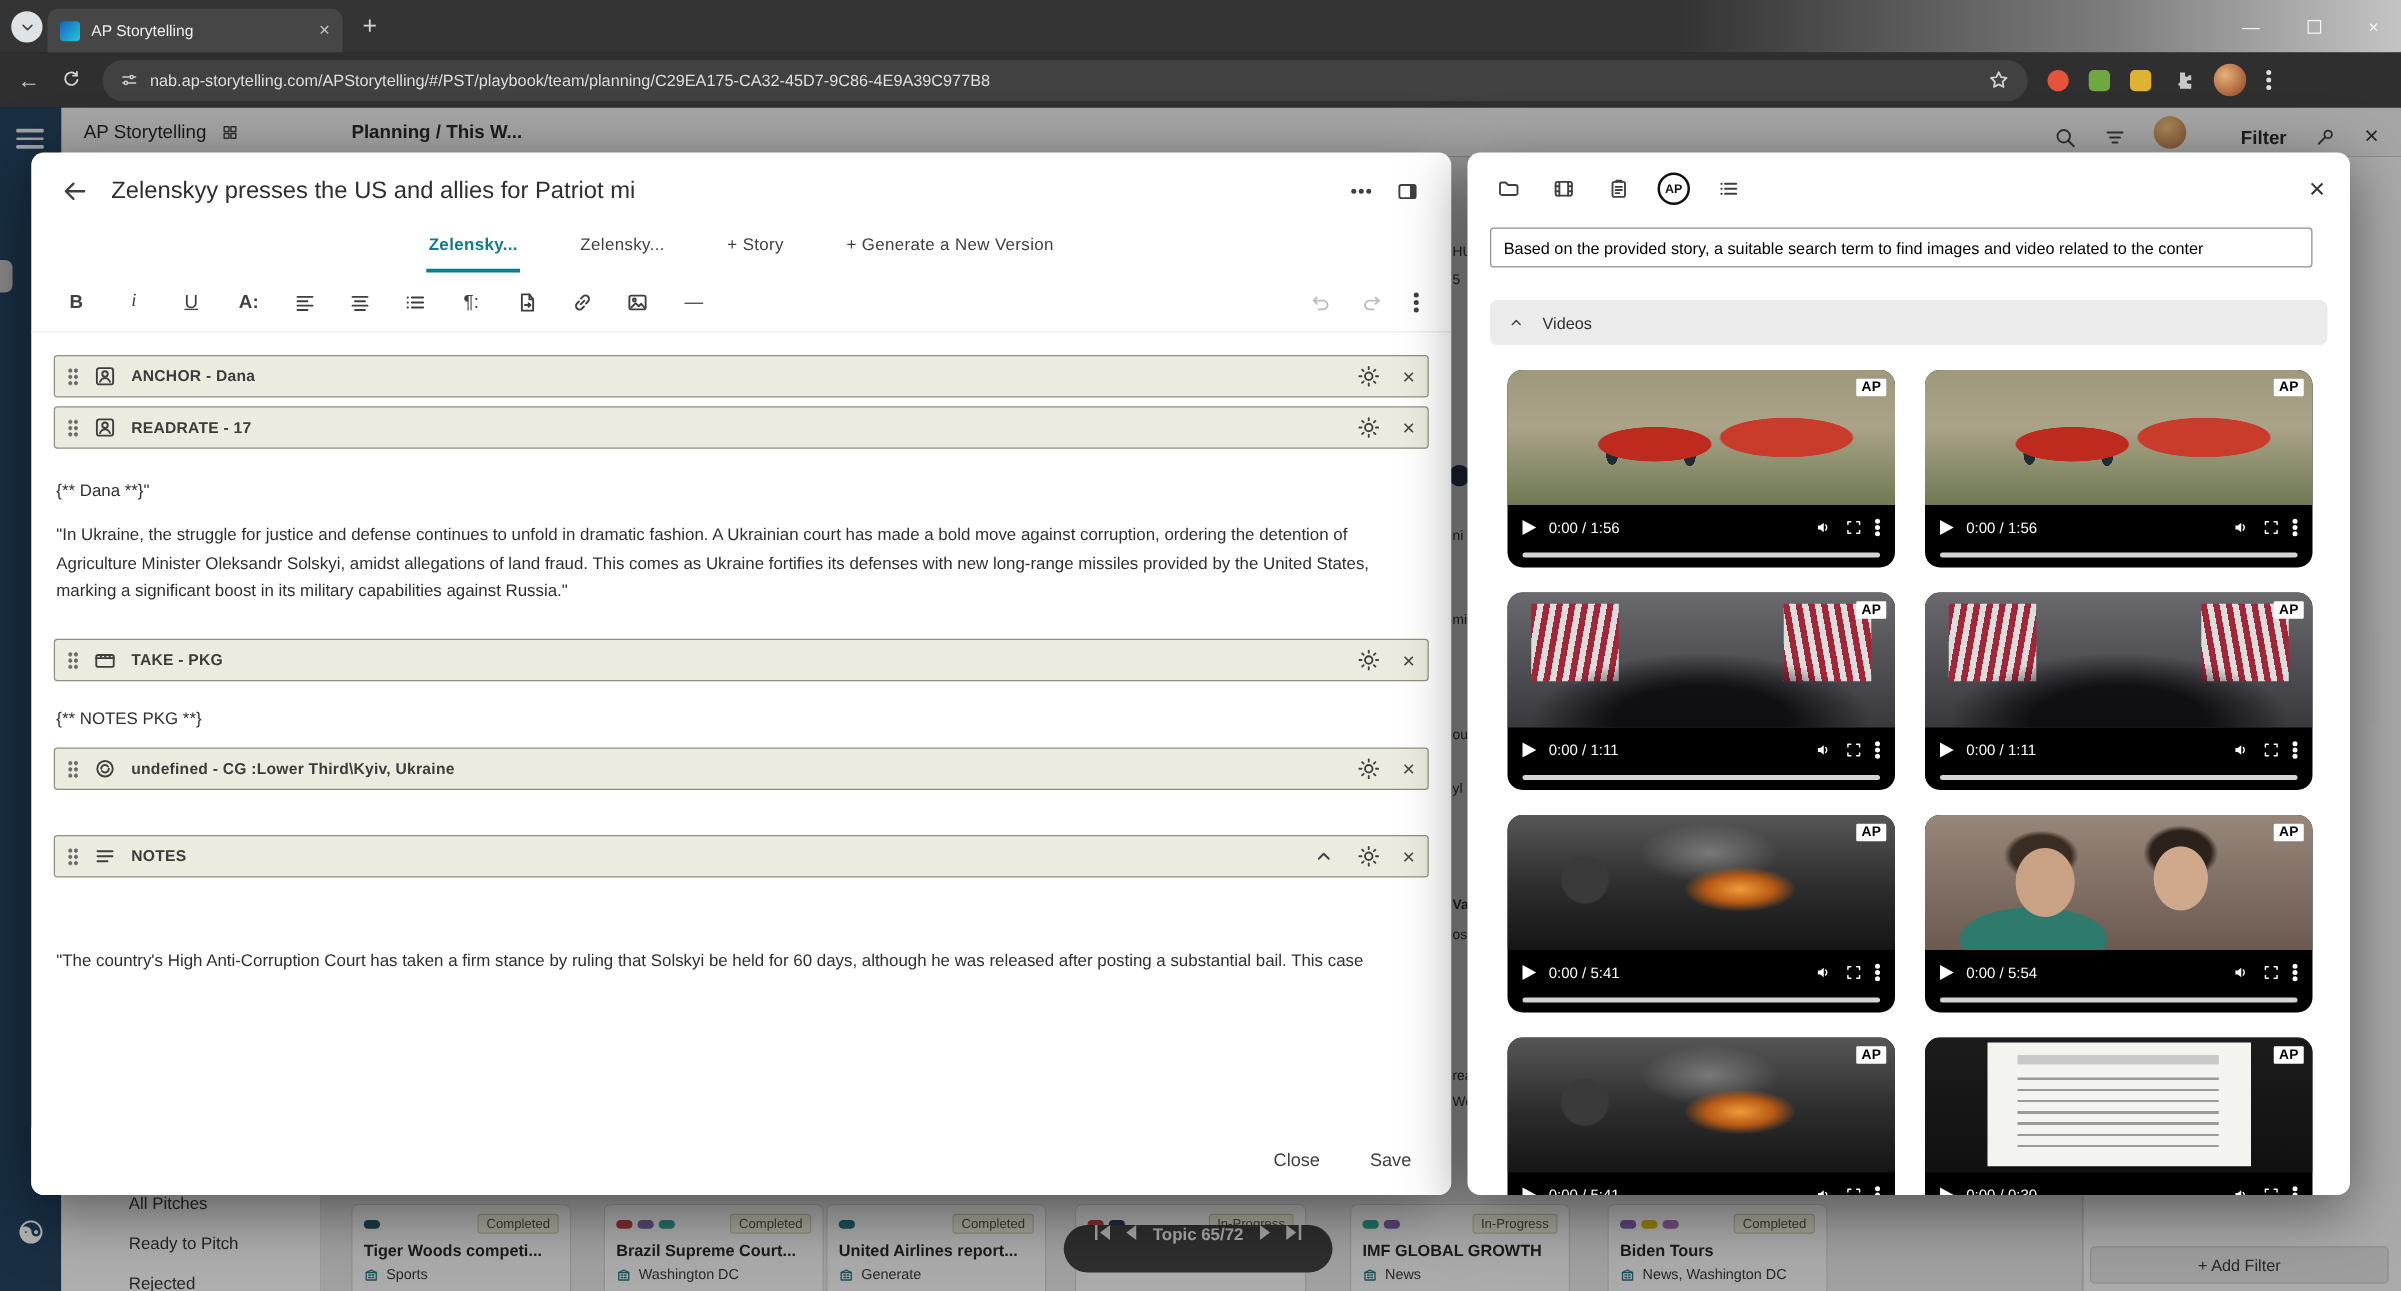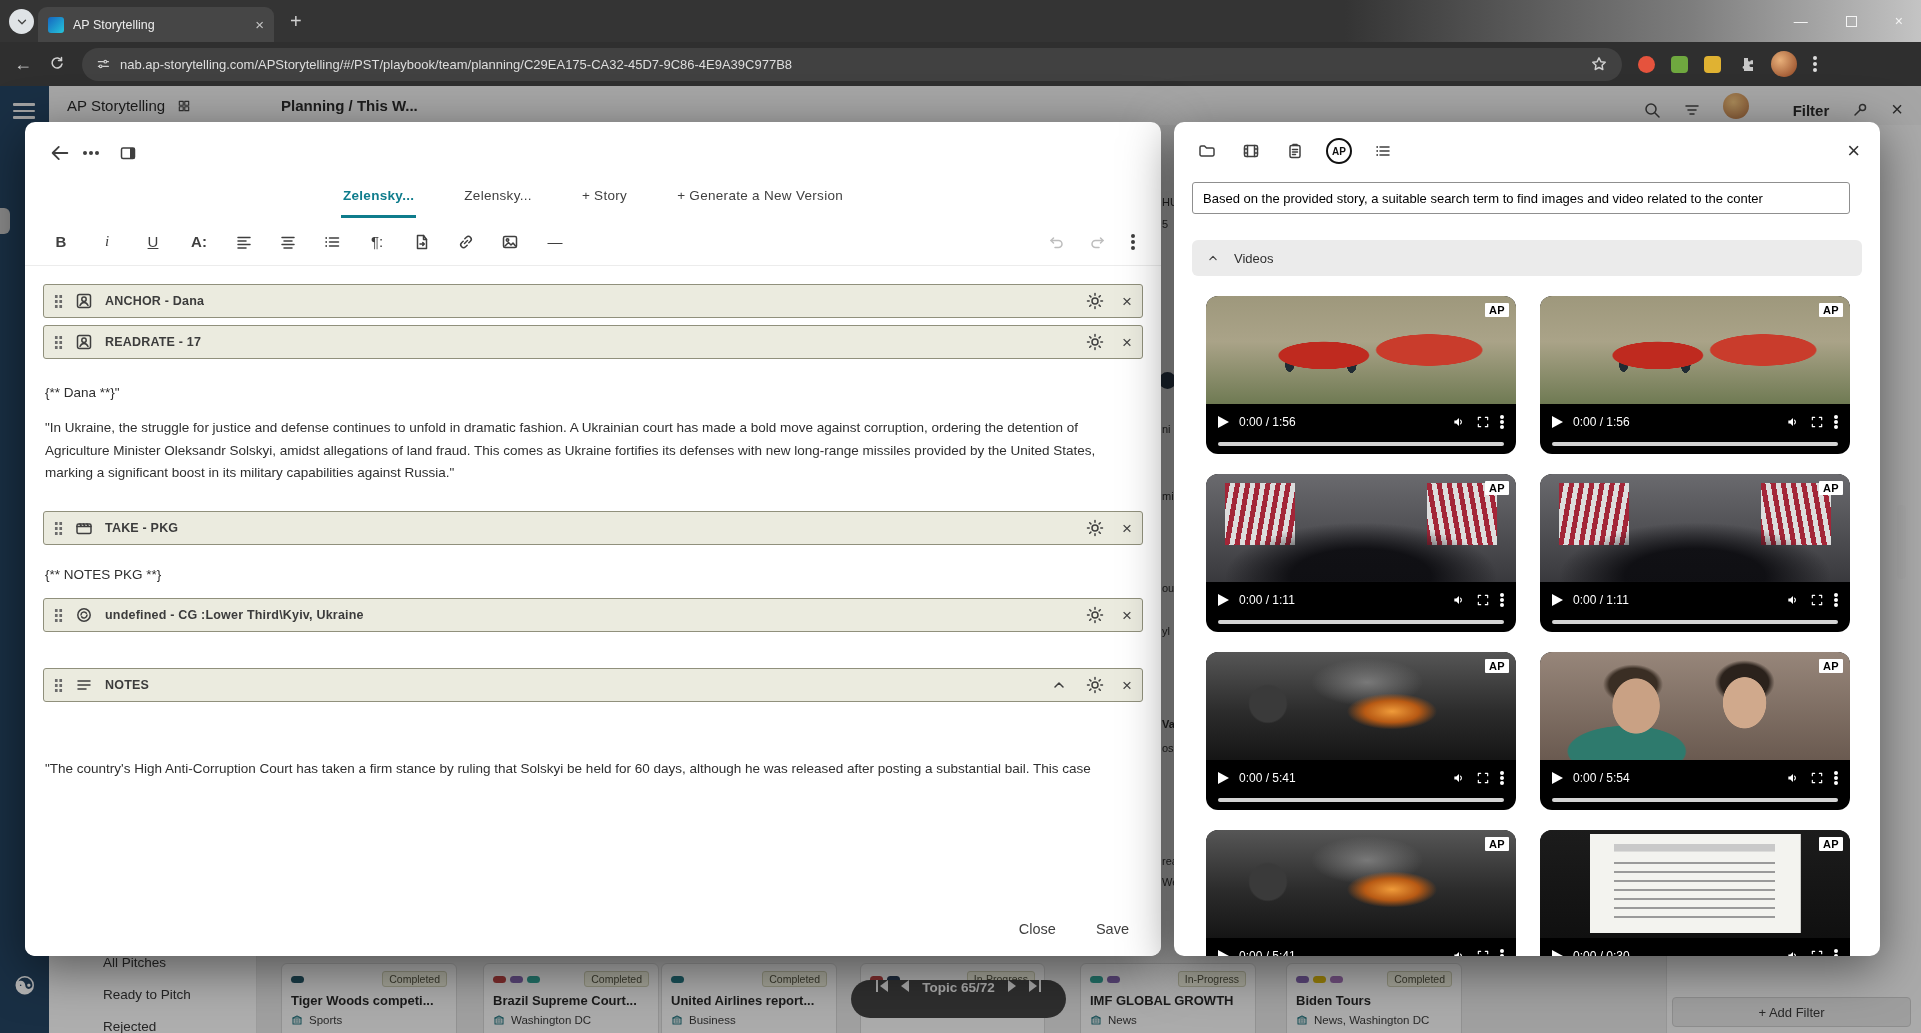--- a/index.html
+++ b/index.html
@@ -243,21 +243,21 @@
   <div class="krow">
     <span class="kdot" data-interactable="false" style="background: rgb(29, 110, 121);"></span>
     <span class="kbadge" data-interactable="false">Completed</span>
   </div>
   <div class="ktitle" data-interactable="false">United Airlines report...</div>
   <div class="kcat">
       <svg class="ic" data-interactable="false" viewBox="0 0 18 18">
         <rect x="3" y="6" width="12" height="9"></rect>
         <path d="M3 6l6-3 6 3M6 9h2M10 9h2M6 12h2M10 12h2"></path>
       </svg>
-      <span data-interactable="false">Business</span>
+      <span data-interactable="false">Generate</span>
     </div>
 </div>
 <div class="kcard" style="left:860px;width:185px" data-interactable="true">
   <div class="krow">
     <span class="kdot" data-interactable="false" style="background: rgb(178, 58, 58);"></span>
     <span class="kdot" data-interactable="false" style="background: rgb(34, 54, 78);"></span>
     <span class="kbadge" data-interactable="false">In-Progress</span>
   </div>
   <div class="ktitle" data-interactable="false"></div>
   <div class="kcat">
@@ -375,20 +375,21 @@
     </svg>
   <div id="profile-avatar" data-inter="" actable="true"></div>
   <span class="kebab-v" style="background:#ddd;box-shadow:0 -6px 0 #ddd,0 6px 0 #ddd" data-interactable="true"></span>
 </div>
 
 <div id="editor-modal" data-interactable="false">
   <div id="ed-header">
     <svg class="ic" style="width:22px;height:22px" data-interactable="true" viewBox="0 0 18 18">
         <path d="M15 9H3M8 4L3 9l5 5"></path>
       </svg>
+    <span id="ed-title" data-interactable="false">Zelenskyy presses the US and allies for Patriot mi</span>
     <div id="ed-hdr-icons">
       <span class="dots-h" data-interactable="true"></span>
       <svg class="ic" data-interactable="true" viewBox="0 0 18 18">
           <rect x="2.5" y="4" width="13" height="10.5" rx="1.5"></rect>
           <rect x="11" y="4" width="4.5" height="10.5" fill="#3f3f3f" stroke="none"></rect>
         </svg>
     </div>
   </div>
 
   <div id="ed-tabs" data-interactable="false">

